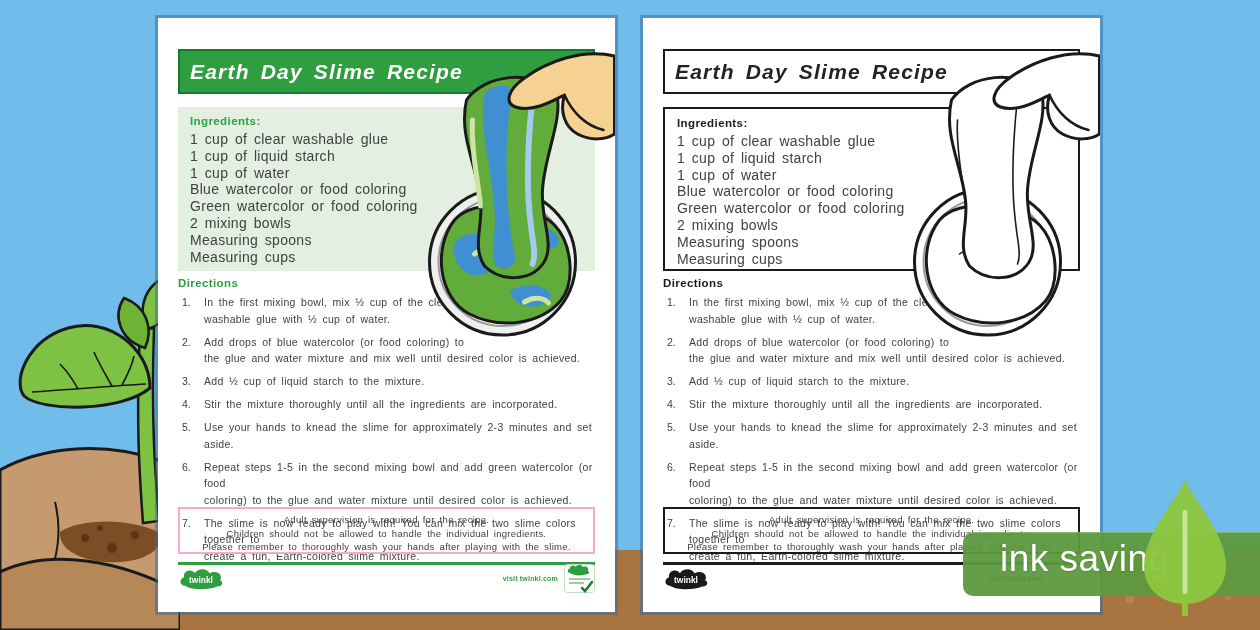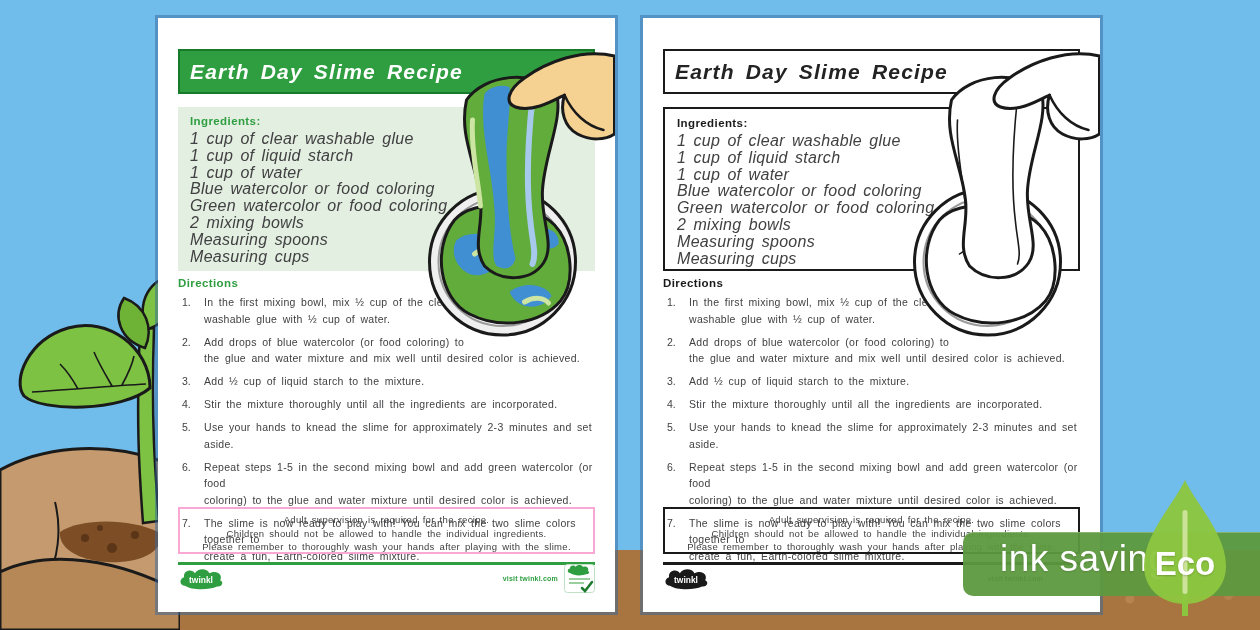--- a/index.html
+++ b/index.html
@@ -25,21 +25,21 @@
   .title-bar{position:absolute;left:20px;top:31px;width:417px;height:45px;box-sizing:border-box;
     background:#2f9e41;border:2px solid #177a2a;color:#fff;font-size:21px;font-weight:700;
     letter-spacing:1.2px;word-spacing:4px;display:flex;align-items:center;padding-left:10px;font-style:italic;}
   .page-bw .title-bar{background:#fff;border-color:#1a1a1a;color:#232323;}
 
   .ing-box{position:absolute;left:20px;top:89px;width:417px;height:164px;box-sizing:border-box;
     background:#e3efe1;border:none;padding:8px 0 0 12px;}
   .page-bw .ing-box{background:#fff;border:2px solid #1a1a1a;}
   .ing-head{color:#2f9e41;font-weight:700;font-size:11.5px;letter-spacing:.4px;word-spacing:2px;margin-bottom:4px;}
   .page-bw .ing-head{color:#1a1a1a;}
-  .ing-line{font-size:16px;color:#414042;line-height:16.8px;letter-spacing:.3px;word-spacing:2.5px;font-style:italic;}
+  .ing-line{font-size:14px;color:#414042;line-height:16.8px;letter-spacing:.3px;word-spacing:2.5px;}
 
   .dir-head{position:absolute;left:20px;top:259px;color:#2f9e41;font-weight:700;font-size:11.5px;
     letter-spacing:.4px;word-spacing:2px;}
   .page-bw .dir-head{color:#1a1a1a;}
 
   .steps{position:absolute;left:24px;top:276px;width:415px;}
   .step{display:flex;margin-bottom:6.5px;}
   .step-num{width:22px;flex:0 0 22px;font-size:10.5px;color:#414042;line-height:16.5px;text-align:left;}
   .step-text{font-size:10.5px;color:#414042;line-height:16.5px;letter-spacing:.3px;word-spacing:2.2px;}
 
@@ -315,15 +315,14 @@
     </svg>
   </section>
 
   <div class="ink-bar"></div>
   <div class="ink-label">ink saving</div>
   <svg class="eco-leaf" viewBox="0 0 90 140">
     <rect x="42" y="112" width="6" height="28" fill="#8cc63f"></rect>
     <path d="M45,4 C56,28 86,58 86,90 C86,113 68,128 45,128 C22,128 4,113 4,90 C4,58 34,28 45,4 Z" fill="#8cc63f" fill-opacity="0.96"></path>
     <rect x="42.5" y="34" width="5" height="84" rx="2.5" fill="#d6e7a8" fill-opacity="0.85"></rect>
   </svg>
-  <div class="eco-label">Eco</div>
 
 </div>
 
 </body></html>

